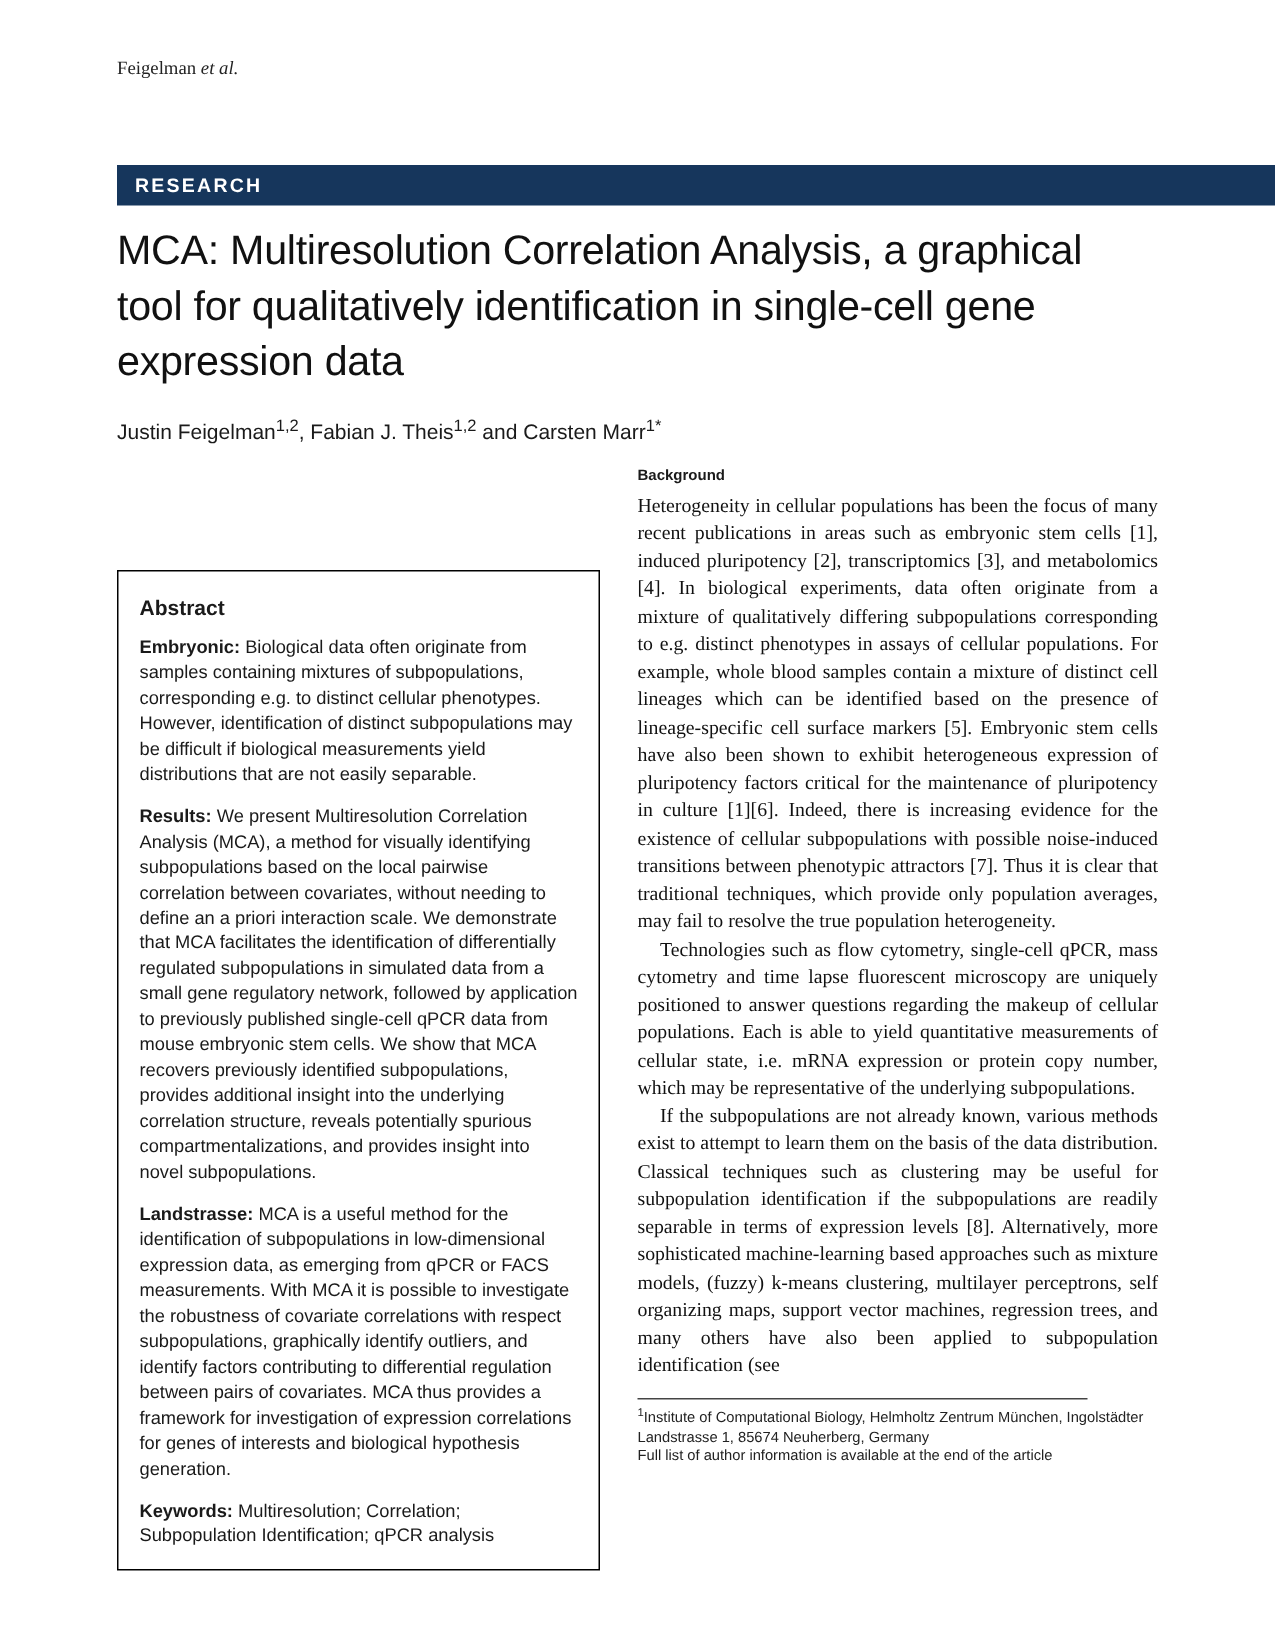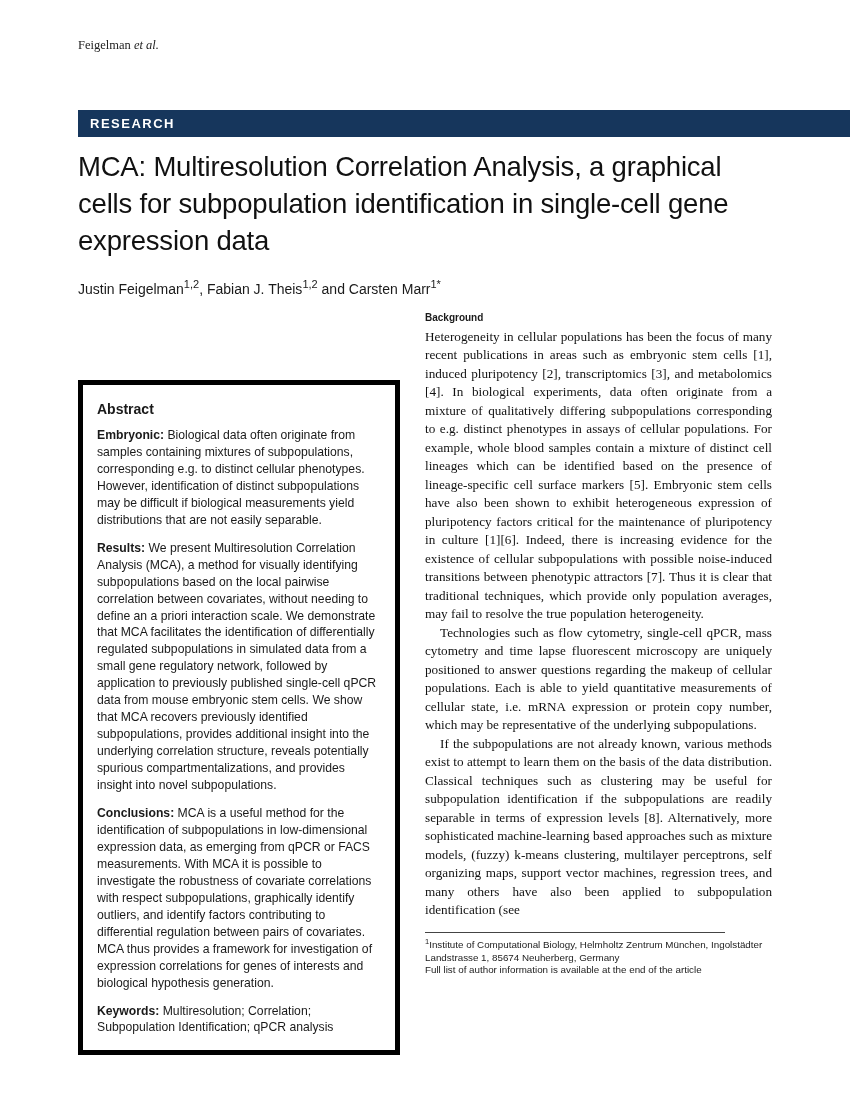--- a/index.html
+++ b/index.html
@@ -65,21 +65,21 @@
   .authors sup { font-size: 11px; }
 
   
   .left-col {
     position: absolute;
     left: 78px;
     top: 380px;
     width: 322px;
   }
   .abstract-box {
-    border: 5px solid #000000;
+    border: 1px solid #000000;
     padding: 16px 14px 14px 14px;
     box-sizing: border-box;
   }
   .abstract-box h2 {
     margin: 0 0 10px 0;
     font-size: 14px;
     font-weight: bold;
   }
   .abs-p {
     margin: 0 0 11px 0;
@@ -128,37 +128,37 @@
   .footnote p { margin: 0; }
   .footnote sup { font-size: 7.5px; }
 </style>
 </head>
 <body>
 
 <div class="running-head"><span>Feigelman</span> <span class="etal">et al.</span></div>
 
 <div class="banner"><span>RESEARCH</span></div>
 
-<h1 class="title" style="margin:0;">MCA: Multiresolution Correlation Analysis, a graphical cells for subpopulation identification in single-cell gene expression data</h1>
+<h1 class="title" style="margin:0;">MCA: Multiresolution Correlation Analysis, a graphical tool for qualitatively identification in single-cell gene expression data</h1>
 
 <div class="authors"><span>Justin Feigelman</span><sup>1,2</sup><span>, Fabian J. Theis</span><sup>1,2</sup><span> and Carsten Marr</span><sup>1*</sup></div>
 
 <div class="left-col">
   <div class="abstract-box">
     <h2>Abstract</h2>
     <p class="abs-p">
       <b>Embryonic:</b>
       <span>Biological data often originate from samples containing mixtures of subpopulations, corresponding e.g. to distinct cellular phenotypes. However, identification of distinct subpopulations may be difficult if biological measurements yield distributions that are not easily separable.</span>
     </p>
     <p class="abs-p">
       <b>Results:</b>
       <span>We present Multiresolution Correlation Analysis (MCA), a method for visually identifying subpopulations based on the local pairwise correlation between covariates, without needing to define an a priori interaction scale. We demonstrate that MCA facilitates the identification of differentially regulated subpopulations in simulated data from a small gene regulatory network, followed by application to previously published single-cell qPCR data from mouse embryonic stem cells. We show that MCA recovers previously identified subpopulations, provides additional insight into the underlying correlation structure, reveals potentially spurious compartmentalizations, and provides insight into novel subpopulations.</span>
     </p>
     <p class="abs-p">
-      <b>Conclusions:</b>
+      <b>Landstrasse:</b>
       <span>MCA is a useful method for the identification of subpopulations in low-dimensional expression data, as emerging from qPCR or FACS measurements. With MCA it is possible to investigate the robustness of covariate correlations with respect subpopulations, graphically identify outliers, and identify factors contributing to differential regulation between pairs of covariates. MCA thus provides a framework for investigation of expression correlations for genes of interests and biological hypothesis generation.</span>
     </p>
     <p class="abs-p">
       <b>Keywords:</b>
       <span>Multiresolution; Correlation; Subpopulation Identification; qPCR analysis</span>
     </p>
   </div>
 </div>
 
 <div class="right-col">

